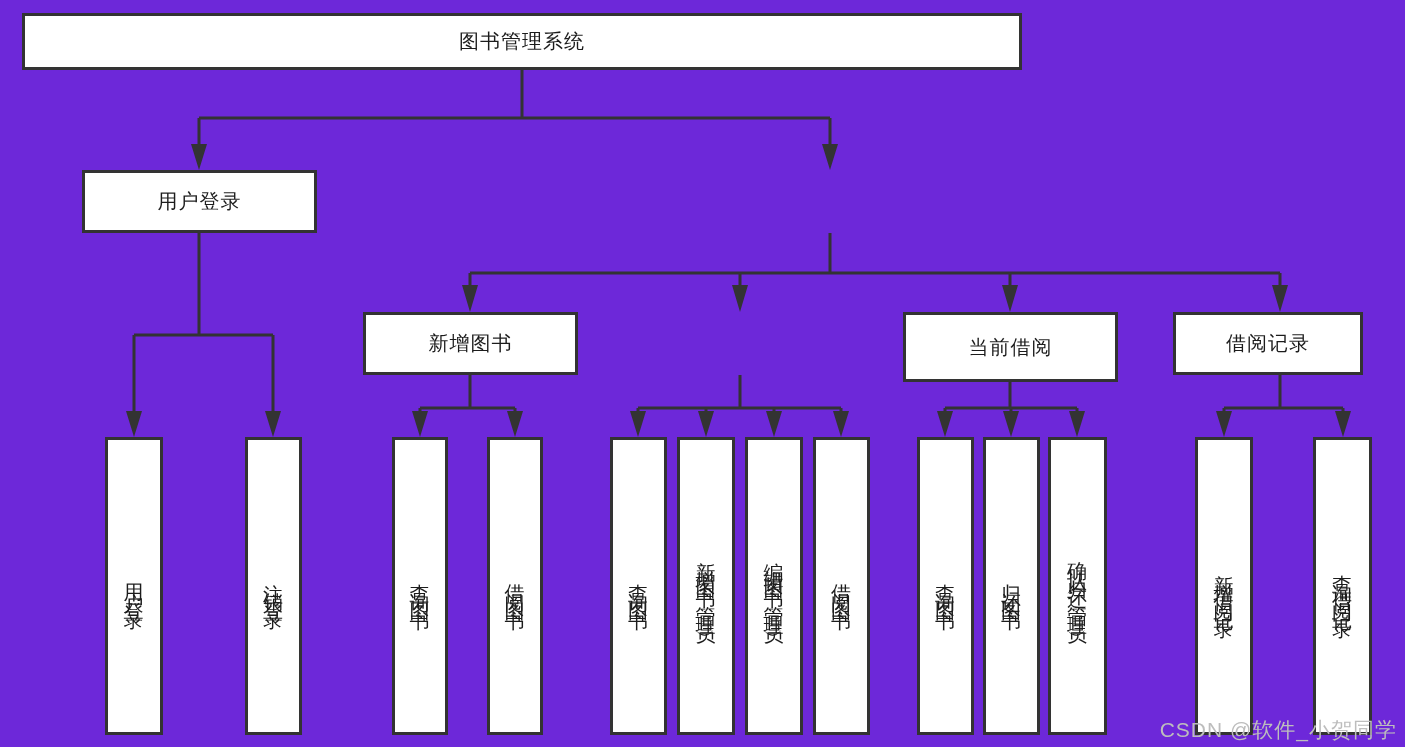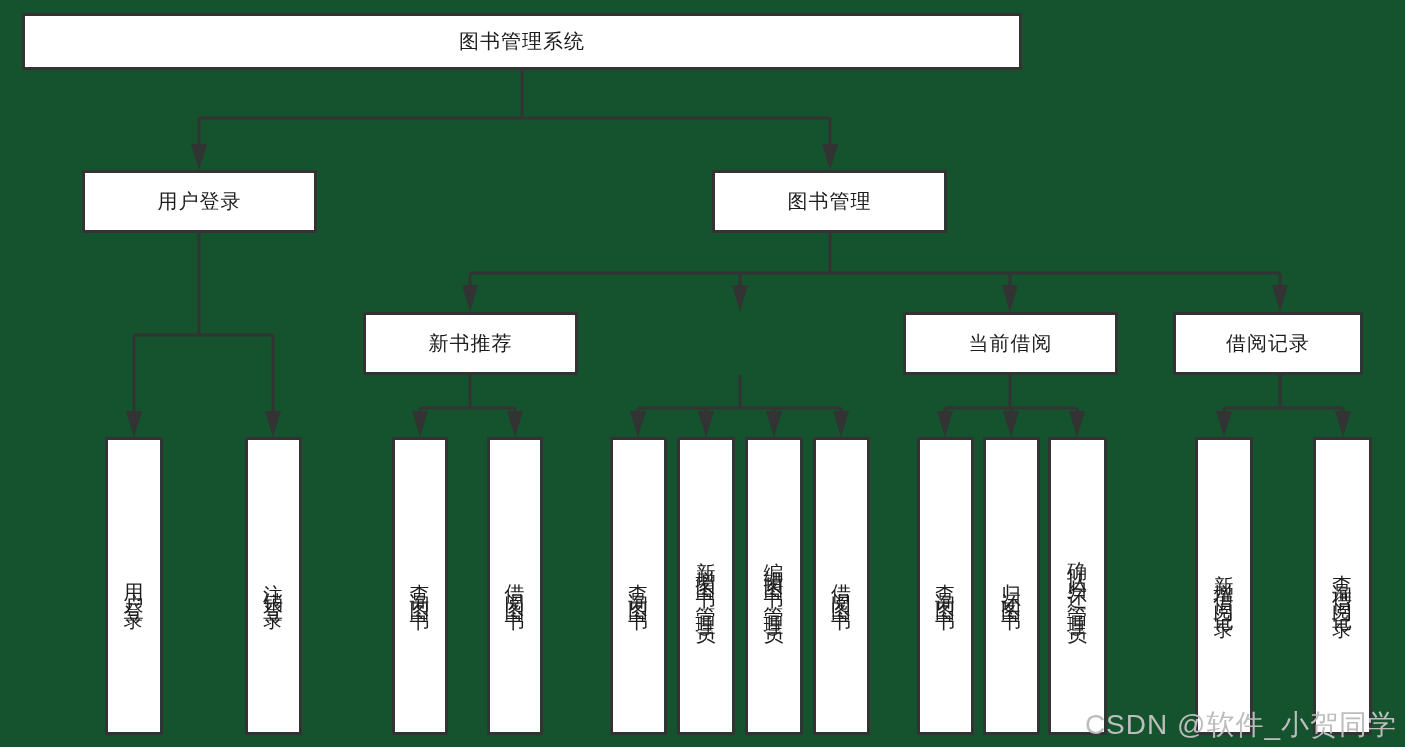--- a/index.html
+++ b/index.html
@@ -1,20 +1,20 @@
 <!DOCTYPE html>
 <html><head>
 <meta charset="utf-8">
 <style>
   html, body { margin: 0; padding: 0; background: #ffffff; }
   #canvas {
     position: relative;
     width: 1405px;
     height: 747px;
-    background: #14532d;
+    background: #6d28d9;
     font-family: "Liberation Sans", "DejaVu Sans", sans-serif;
     overflow: hidden;
   }
   #connector-svg {
     position: absolute;
     left: 0; top: 0;
     width: 1405px; height: 747px;
   }
   .box {
     position: absolute;
@@ -31,21 +31,21 @@
   .vbox span {
     writing-mode: vertical-lr;
     text-orientation: mixed;
     letter-spacing: 9px;
     line-height: 1;
   }
   #watermark {
     position: absolute;
     right: 8px;
     bottom: 3px;
-    font-size: 28px;
+    font-size: 21px;
     color: #bdbdbd;
     letter-spacing: 1px;
     z-index: 5;
     white-space: nowrap;
   }
 </style>
 </head>
 <body>
 
 <div id="canvas">
@@ -68,24 +68,23 @@
              M630,411 L646,411 L638,437 Z  M698,411 L714,411 L706,437 Z
              M766,411 L782,411 L774,437 Z  M833,411 L849,411 L841,437 Z
              M937,411 L953,411 L945,437 Z  M1003,411 L1019,411 L1011,437 Z
              M1069,411 L1085,411 L1077,437 Z  M1216,411 L1232,411 L1224,437 Z
              M1335,411 L1351,411 L1343,437 Z" fill="#333333" stroke="none"></path>
   </svg>
 
   <div class="box hbox" style="left:22px; top:13px; width:1000px; height:57px;">图书管理系统</div>
 
   <div class="box hbox" style="left:82px; top:170px; width:235px; height:63px;">用户登录</div>
-  <div class="box hbox" style="left:712px; top:170px; width:235px; height:63px;">图书管理</div>
 
-  <div class="box hbox" style="left:363px; top:312px; width:215px; height:63px;">新书推荐</div>
-  <div class="box hbox" style="left:903px; top:312px; width:215px; height:63px;">当前借阅</div>
+  <div class="box hbox" style="left:363px; top:312px; width:215px; height:63px;">新增图书</div>
+  <div class="box hbox" style="left:903px; top:312px; width:215px; height:70px;">当前借阅</div>
   <div class="box hbox" style="left:1173px; top:312px; width:190px; height:63px;">借阅记录</div>
 
   <div class="box vbox" style="left:105px; top:437px; width:58px; height:298px;">
     <span>用户登录</span>
   </div>
   <div class="box vbox" style="left:245px; top:437px; width:57px; height:298px;">
     <span>注销登录</span>
   </div>
 
   <div class="box vbox" style="left:392px; top:437px; width:56px; height:298px;">

